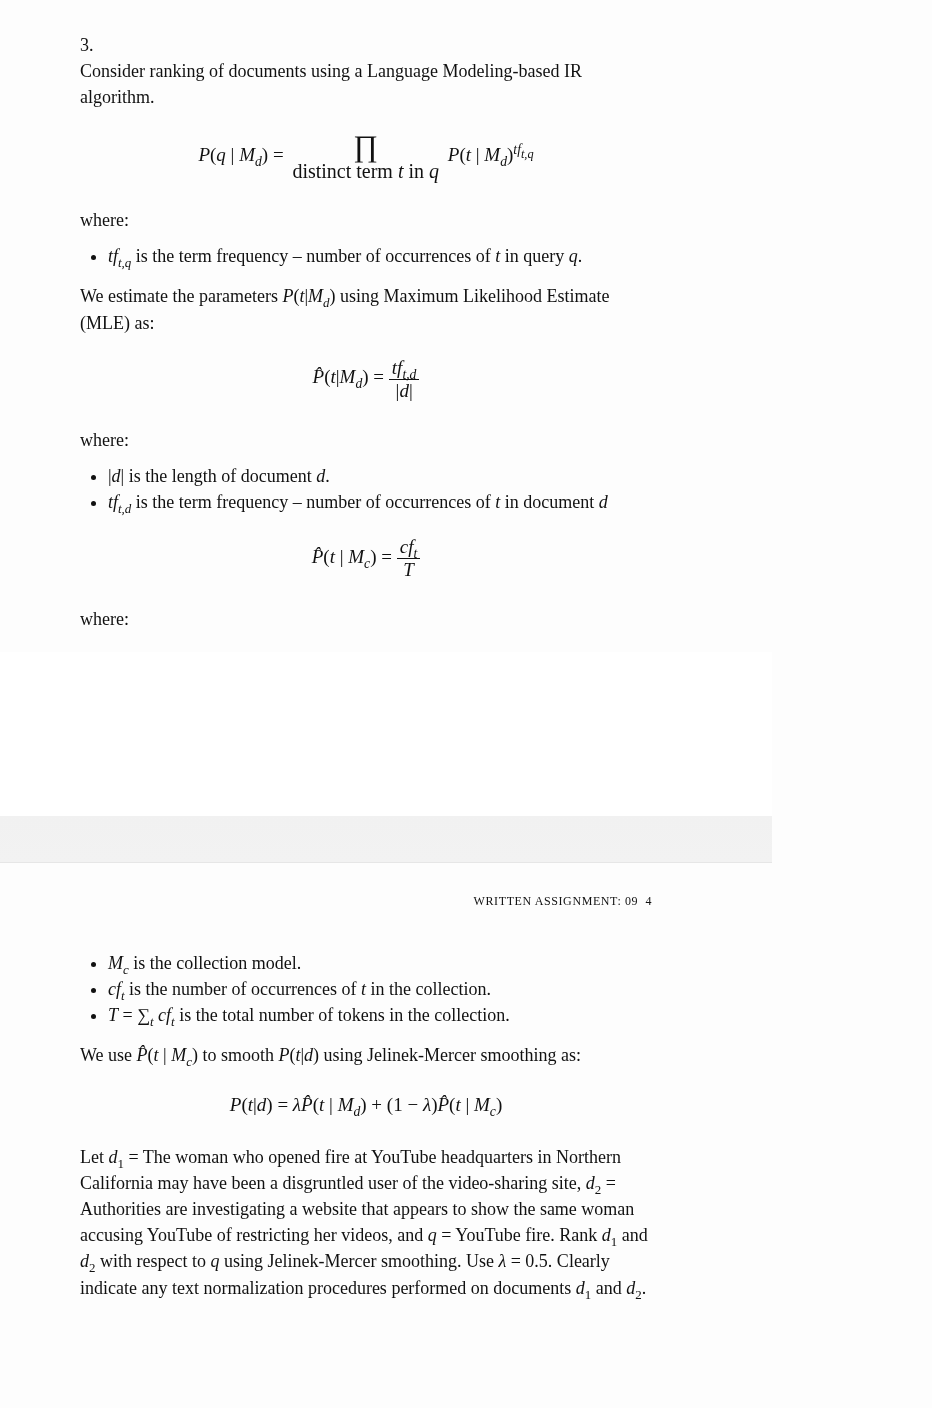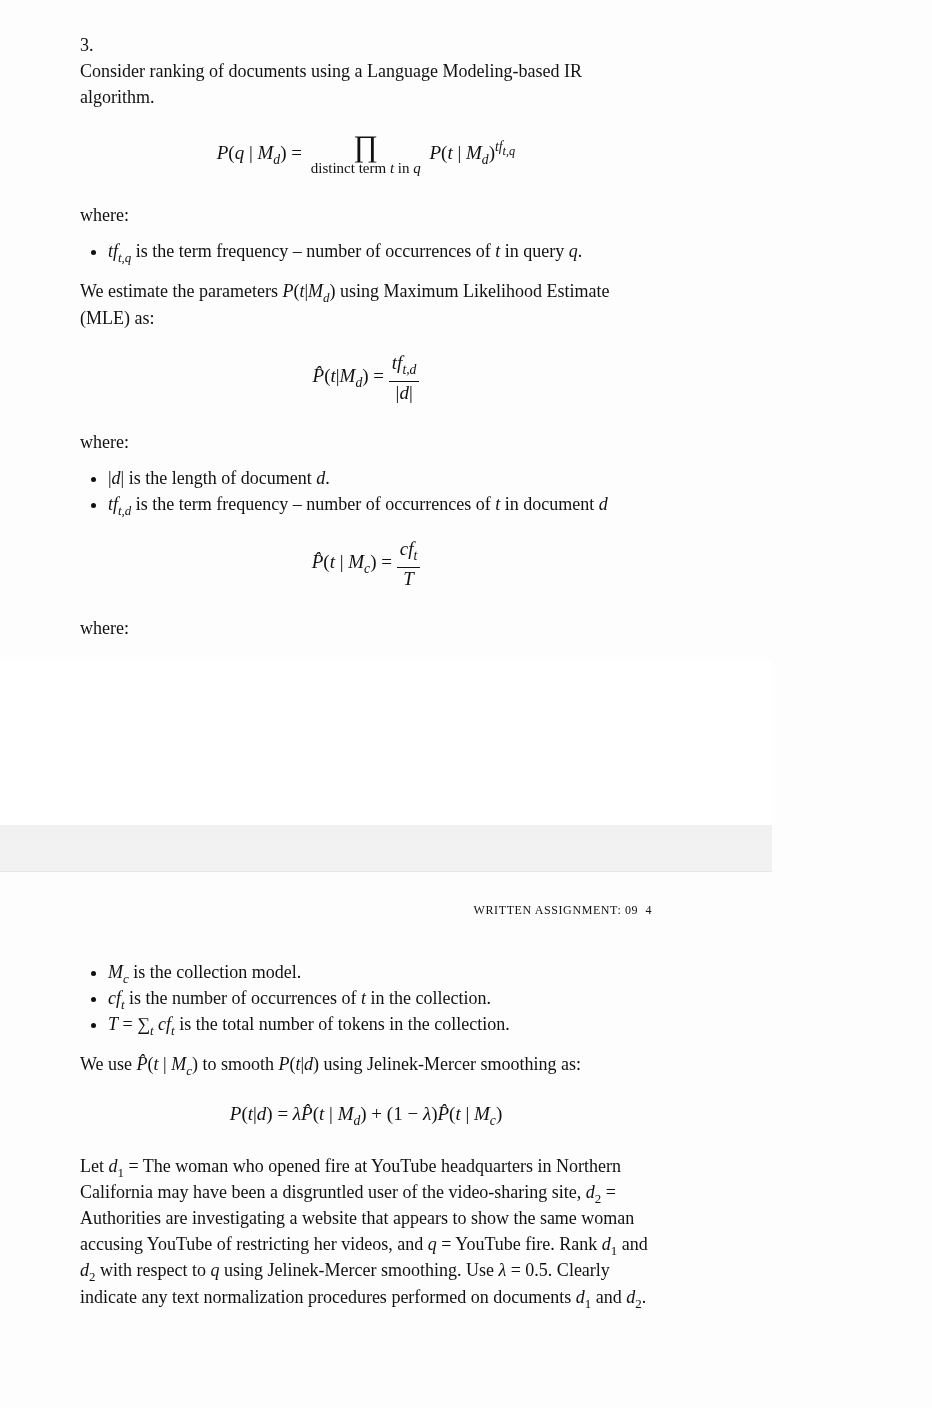--- a/index.html
+++ b/index.html
@@ -45,42 +45,42 @@
   }
   .frac {
     display: inline-block;
     text-align: center;
     vertical-align: middle;
     line-height: 1.05;
   }
   .frac .num {
     display: block;
     border-bottom: 1px solid #111;
-    padding: 0 3px 8px 3px;
+    padding: 0 3px 1px 3px;
     text-align: center;
   }
   .frac .den {
     display: block;
     padding: 1px 3px 0 3px;
   }
   .big-op {
     display: inline-block;
     text-align: center;
     vertical-align: middle;
     line-height: 1.0;
     margin: 0 4px;
   }
   .big-op .op {
     font-size: 30px;
     display: block;
     line-height: 0.9;
   }
   .big-op .under {
     display: block;
-    font-size: 15px;
+    font-size: 20px;
     margin-top: 2px;
   }
   .it { font-style: italic; }
   sup, sub {
     font-size: 0.72em;
     line-height: 0;
   }
   sup sub { font-size: 0.9em; }
   .page-gap {
     height: 210px;

